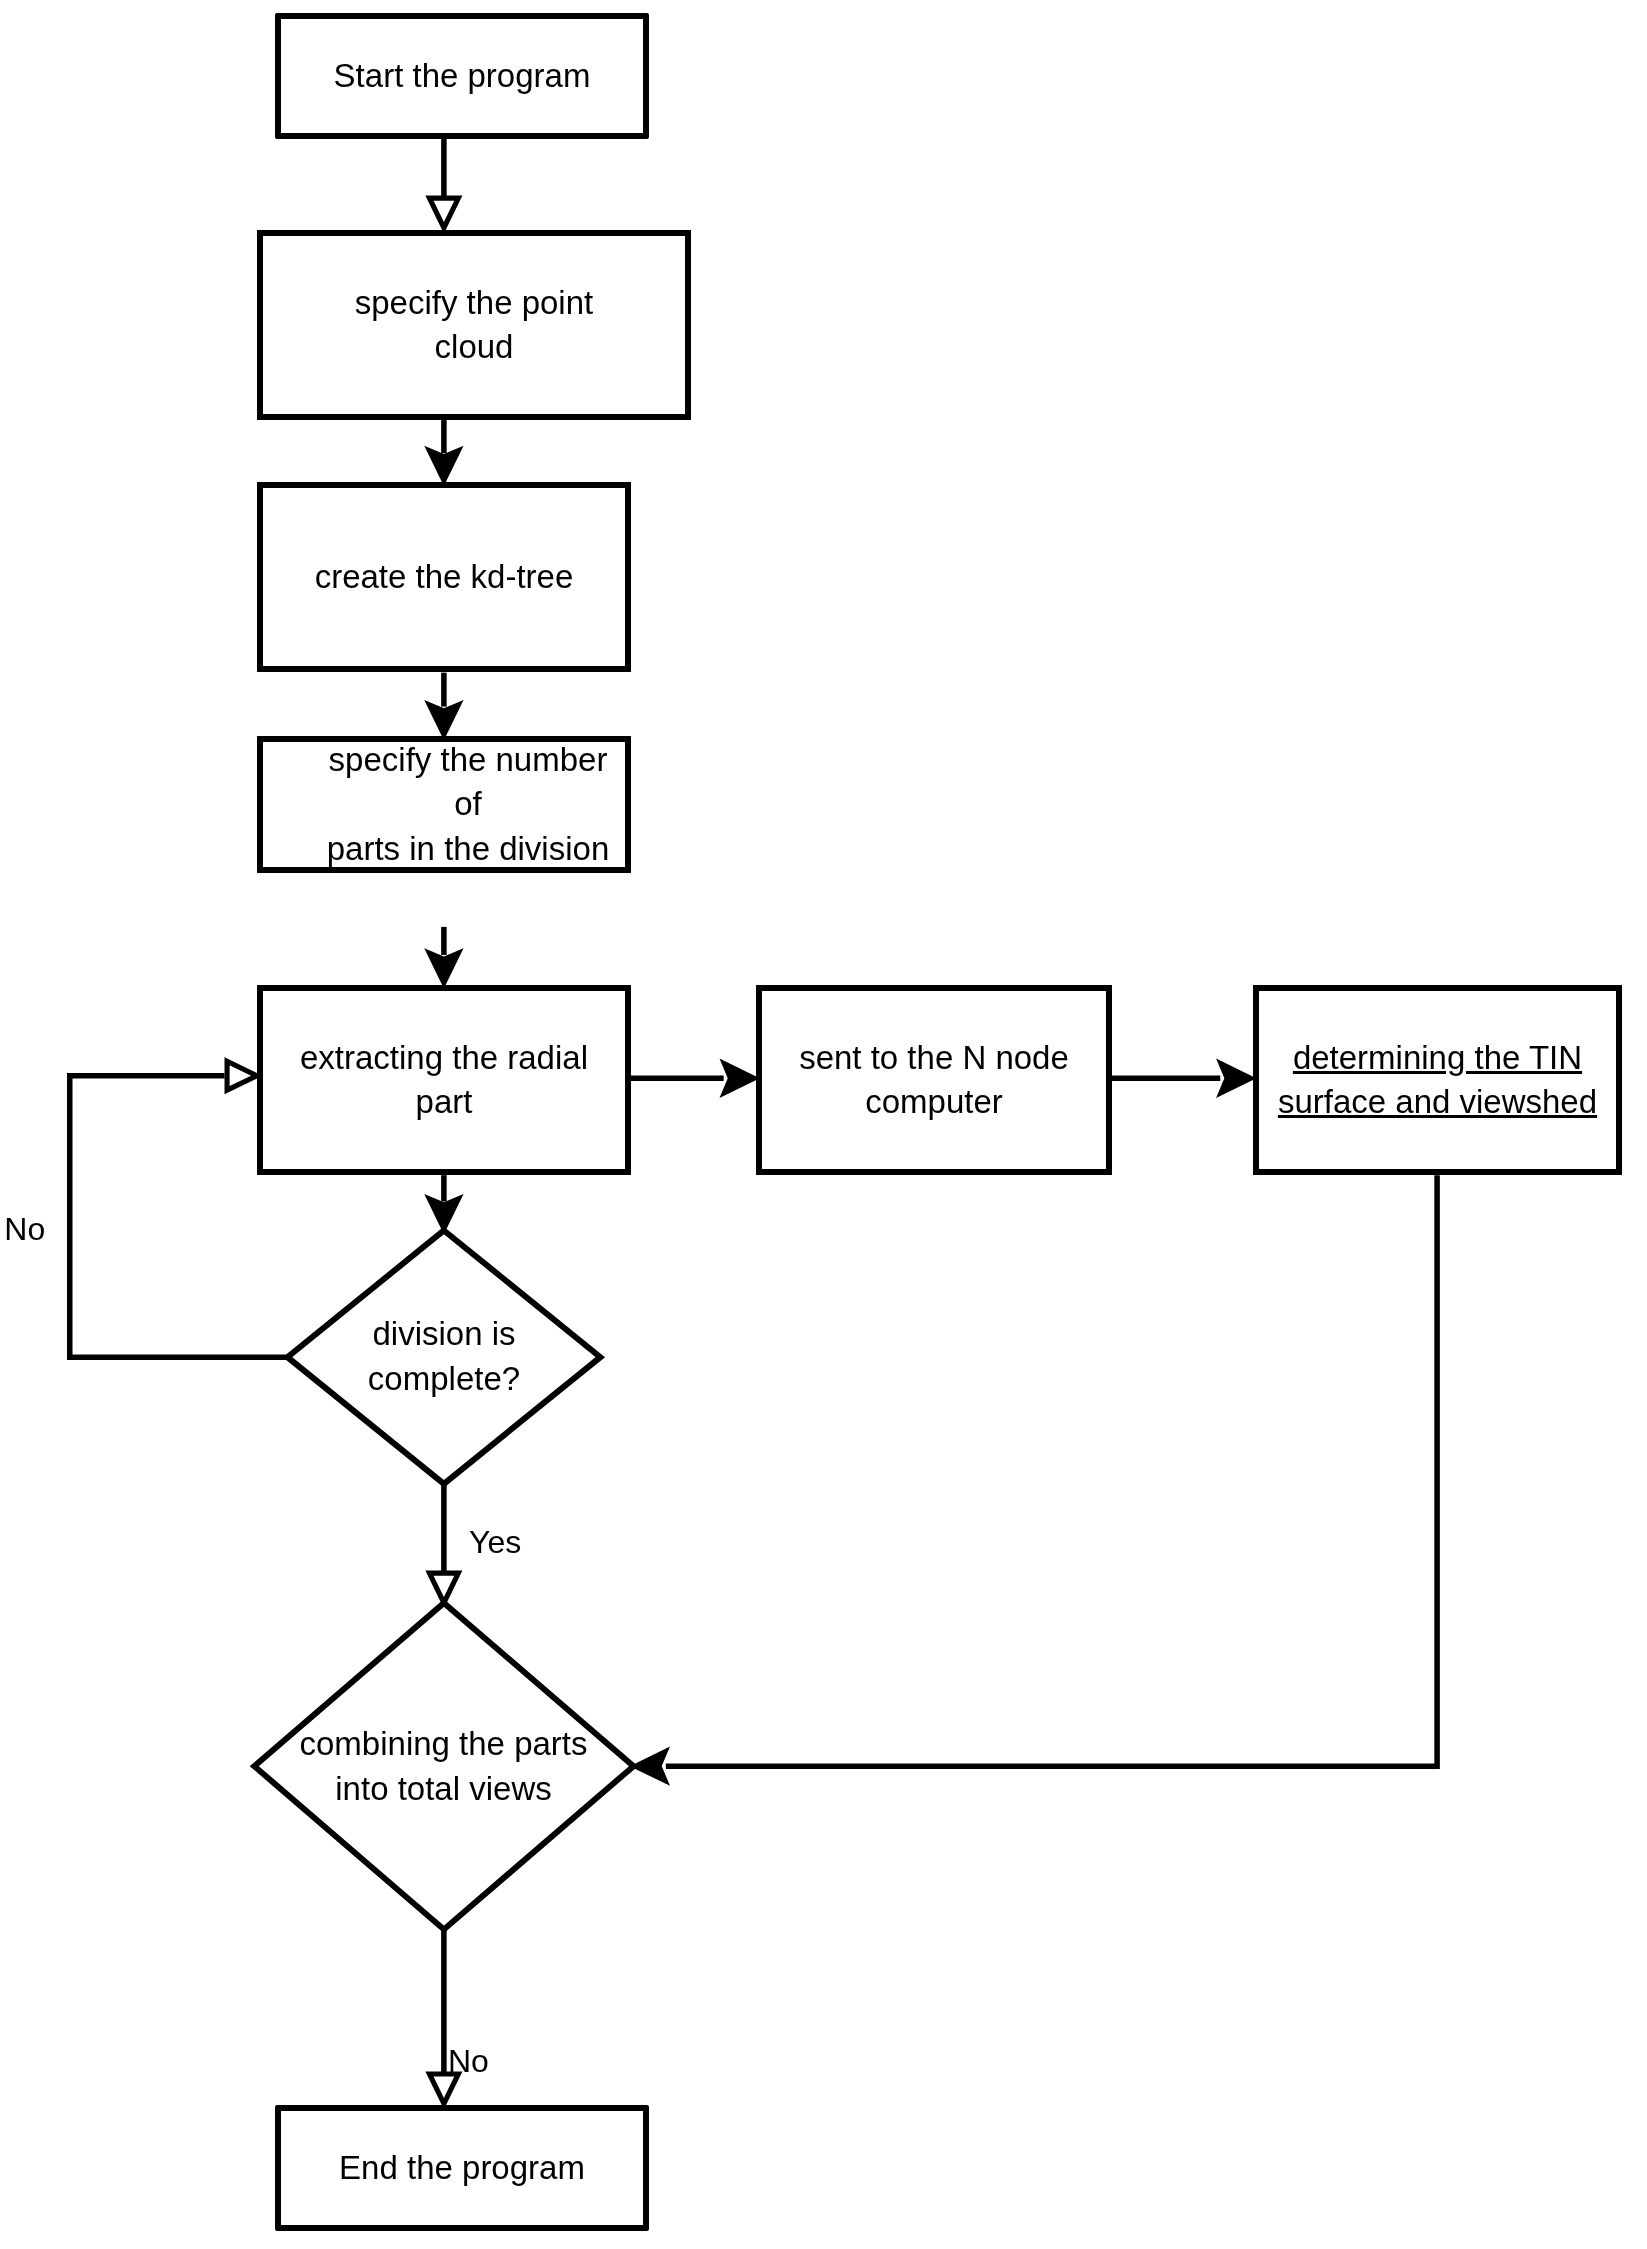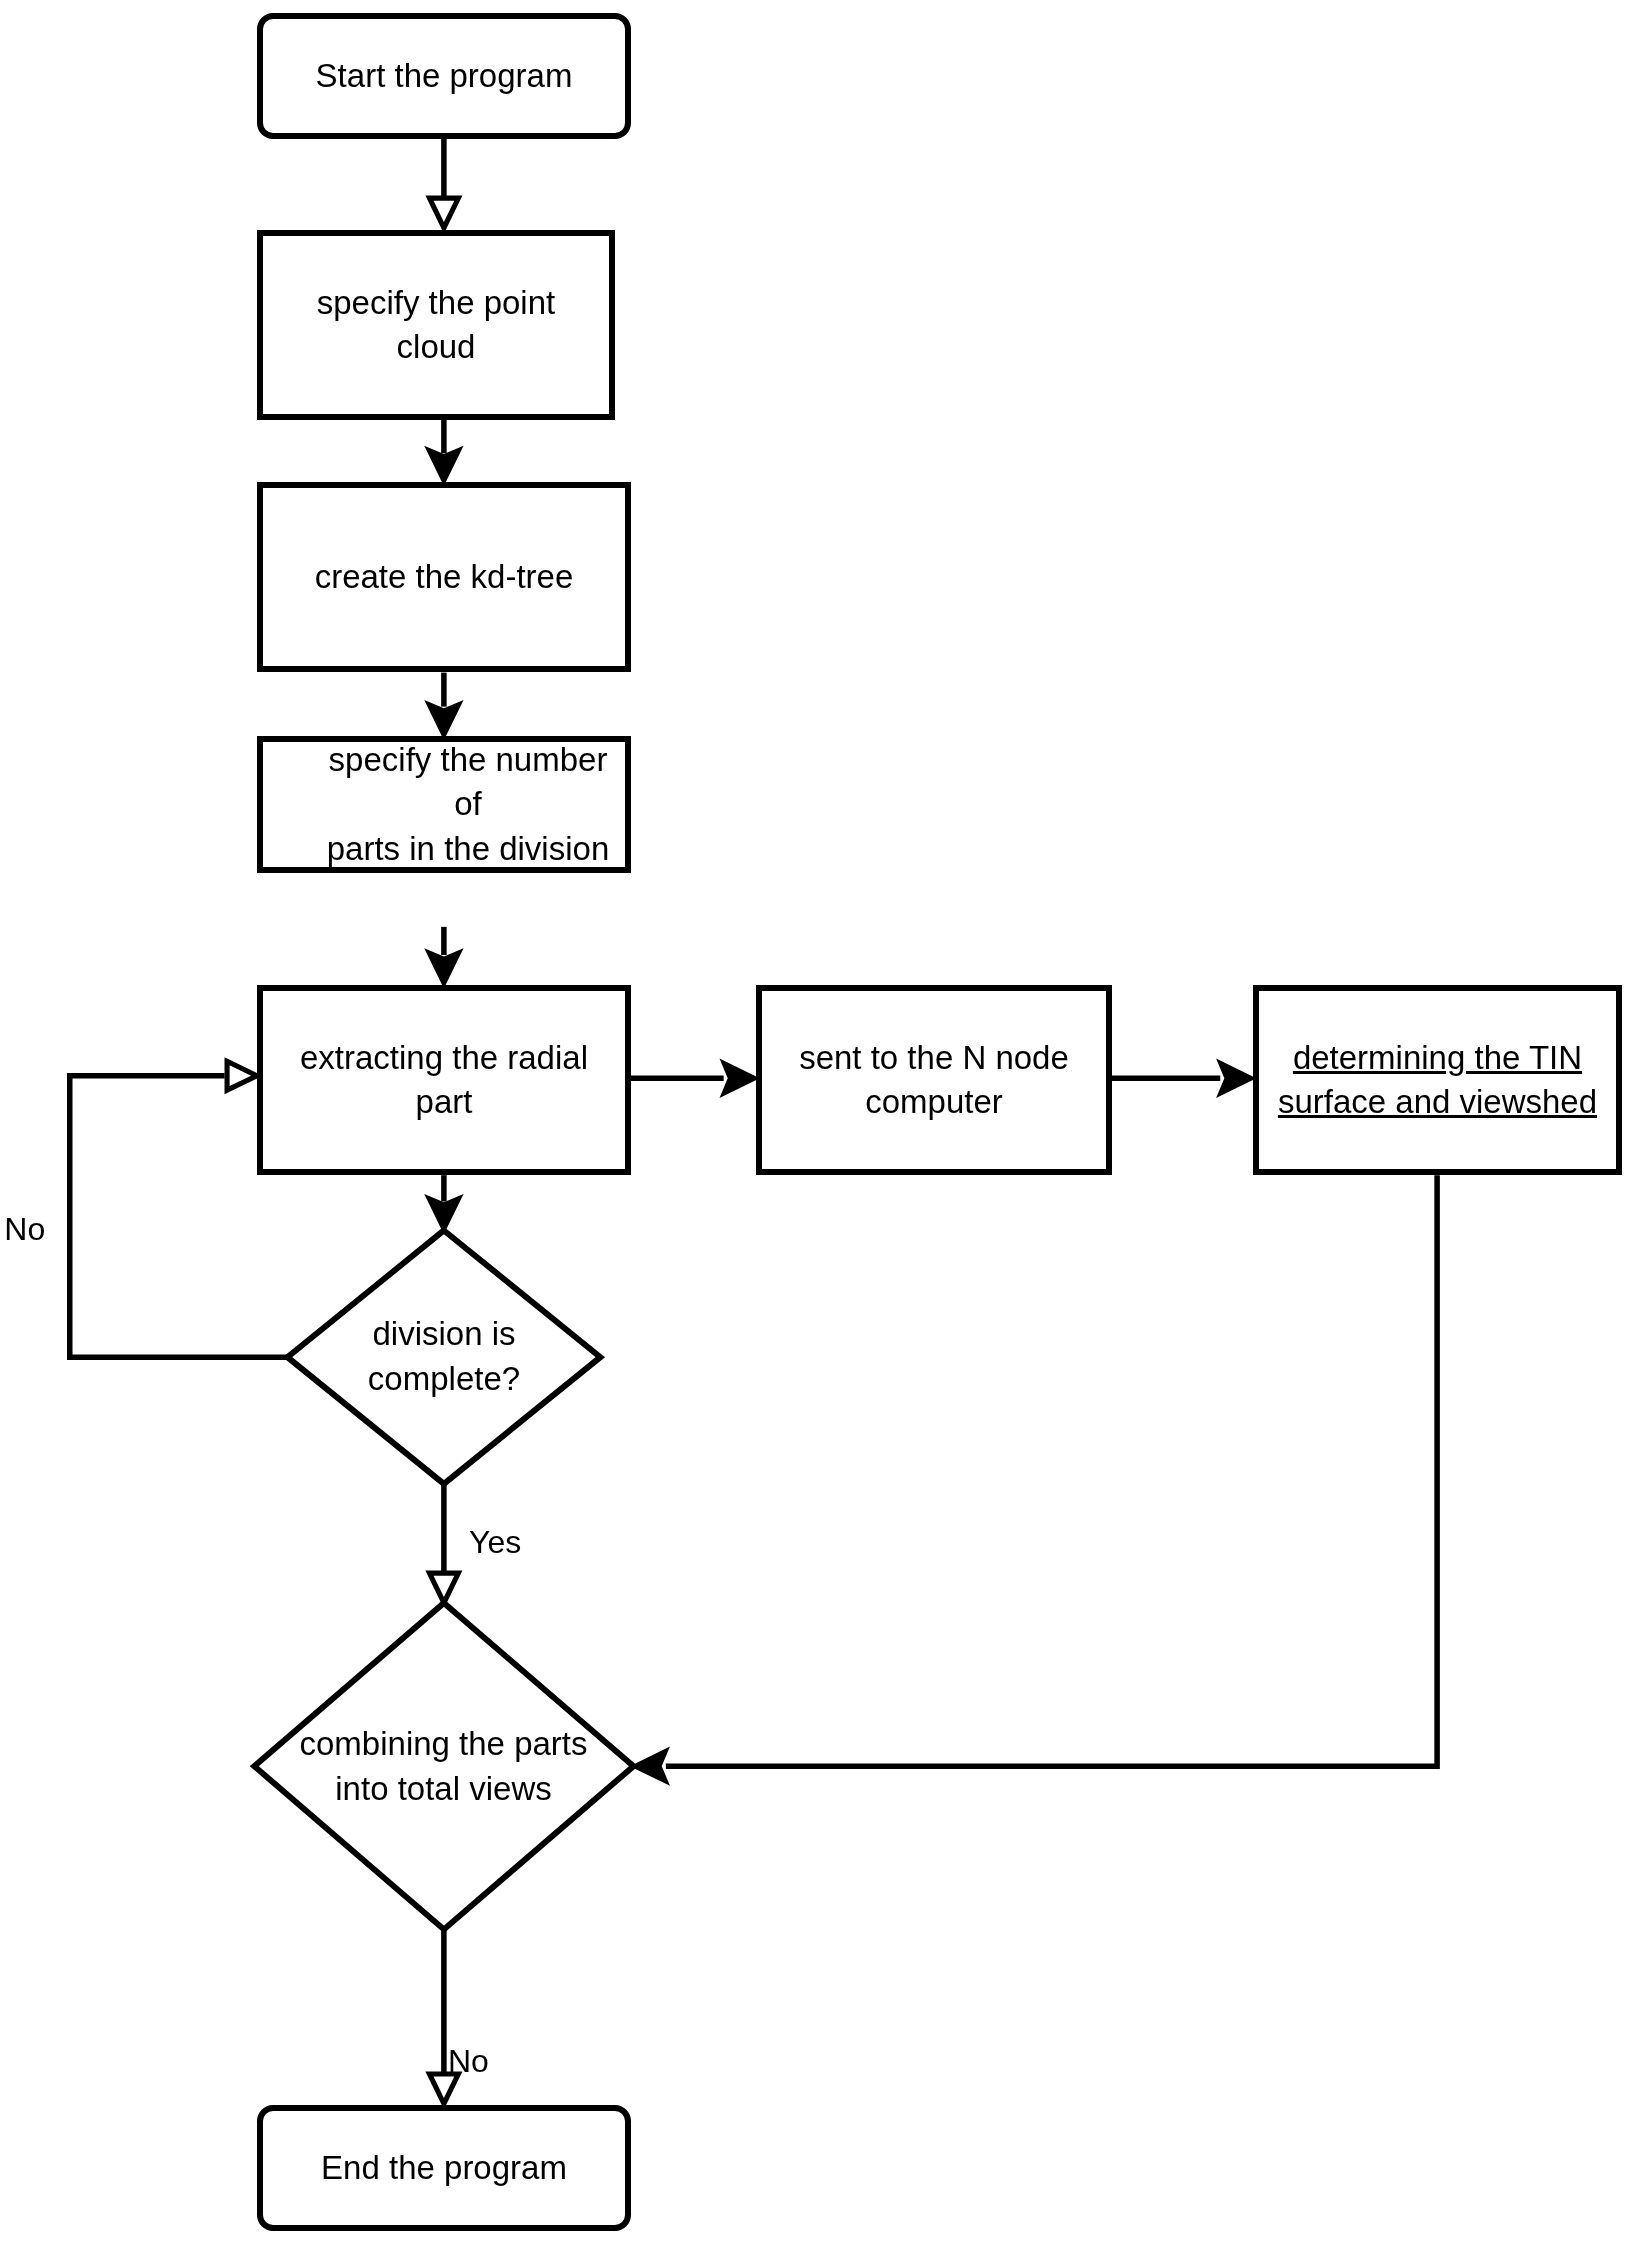--- a/index.html
+++ b/index.html
@@ -14,21 +14,21 @@
   .node{
     position:absolute;
     box-sizing:border-box;
     background:#ffffff;
     border:6px solid #000000;
     display:flex;align-items:center;justify-content:center;
     text-align:center;
     font-size:33px;line-height:1.34;
     white-space:pre-line;
   }
-  .rounded{border-radius:16px;}
+  .rounded{border-radius:2px;margin-left:18px;}
   .diamond-label{
     position:absolute;
     display:flex;align-items:center;justify-content:center;
     text-align:center;
     font-size:33px;line-height:1.34;
     white-space:pre-line;
   }
   .edge-label{
     position:absolute;
     font-size:32px;line-height:1.1;
@@ -74,21 +74,21 @@
 
     <path d="M522 2269 V2440"></path>
     <path d="M522 2474 L505 2439 L539 2439 Z" fill="#ffffff" stroke-width="6"></path>
 
     <polygon points="522,1447 706,1596 522,1745 338,1596" fill="#ffffff" stroke-width="7"></polygon>
     <polygon points="522,1885 745,2077 522,2269 299,2077" fill="#ffffff" stroke-width="7"></polygon>
   </svg>
 
   <div class="node rounded" style="left:257px;top:12.8px;width:374px;height:126px;">Start the program</div>
 
-  <div class="node" style="left:257px;top:230px;width:358px;height:190px;">specify the point
+  <div class="node" style="left:257px;top:230px;width:434px;height:190px;">specify the point
 cloud</div>
 
   <div class="node" style="left:257px;top:482px;width:374px;height:190px;">create the kd-tree</div>
 
   <div class="node" style="left:257px;top:736px;width:374px;height:137px;padding-left:48px;">specify the number of
 parts in the division</div>
 
   <div class="node" style="left:257px;top:985px;width:374px;height:190px;">extracting the radial
 part</div>
 

